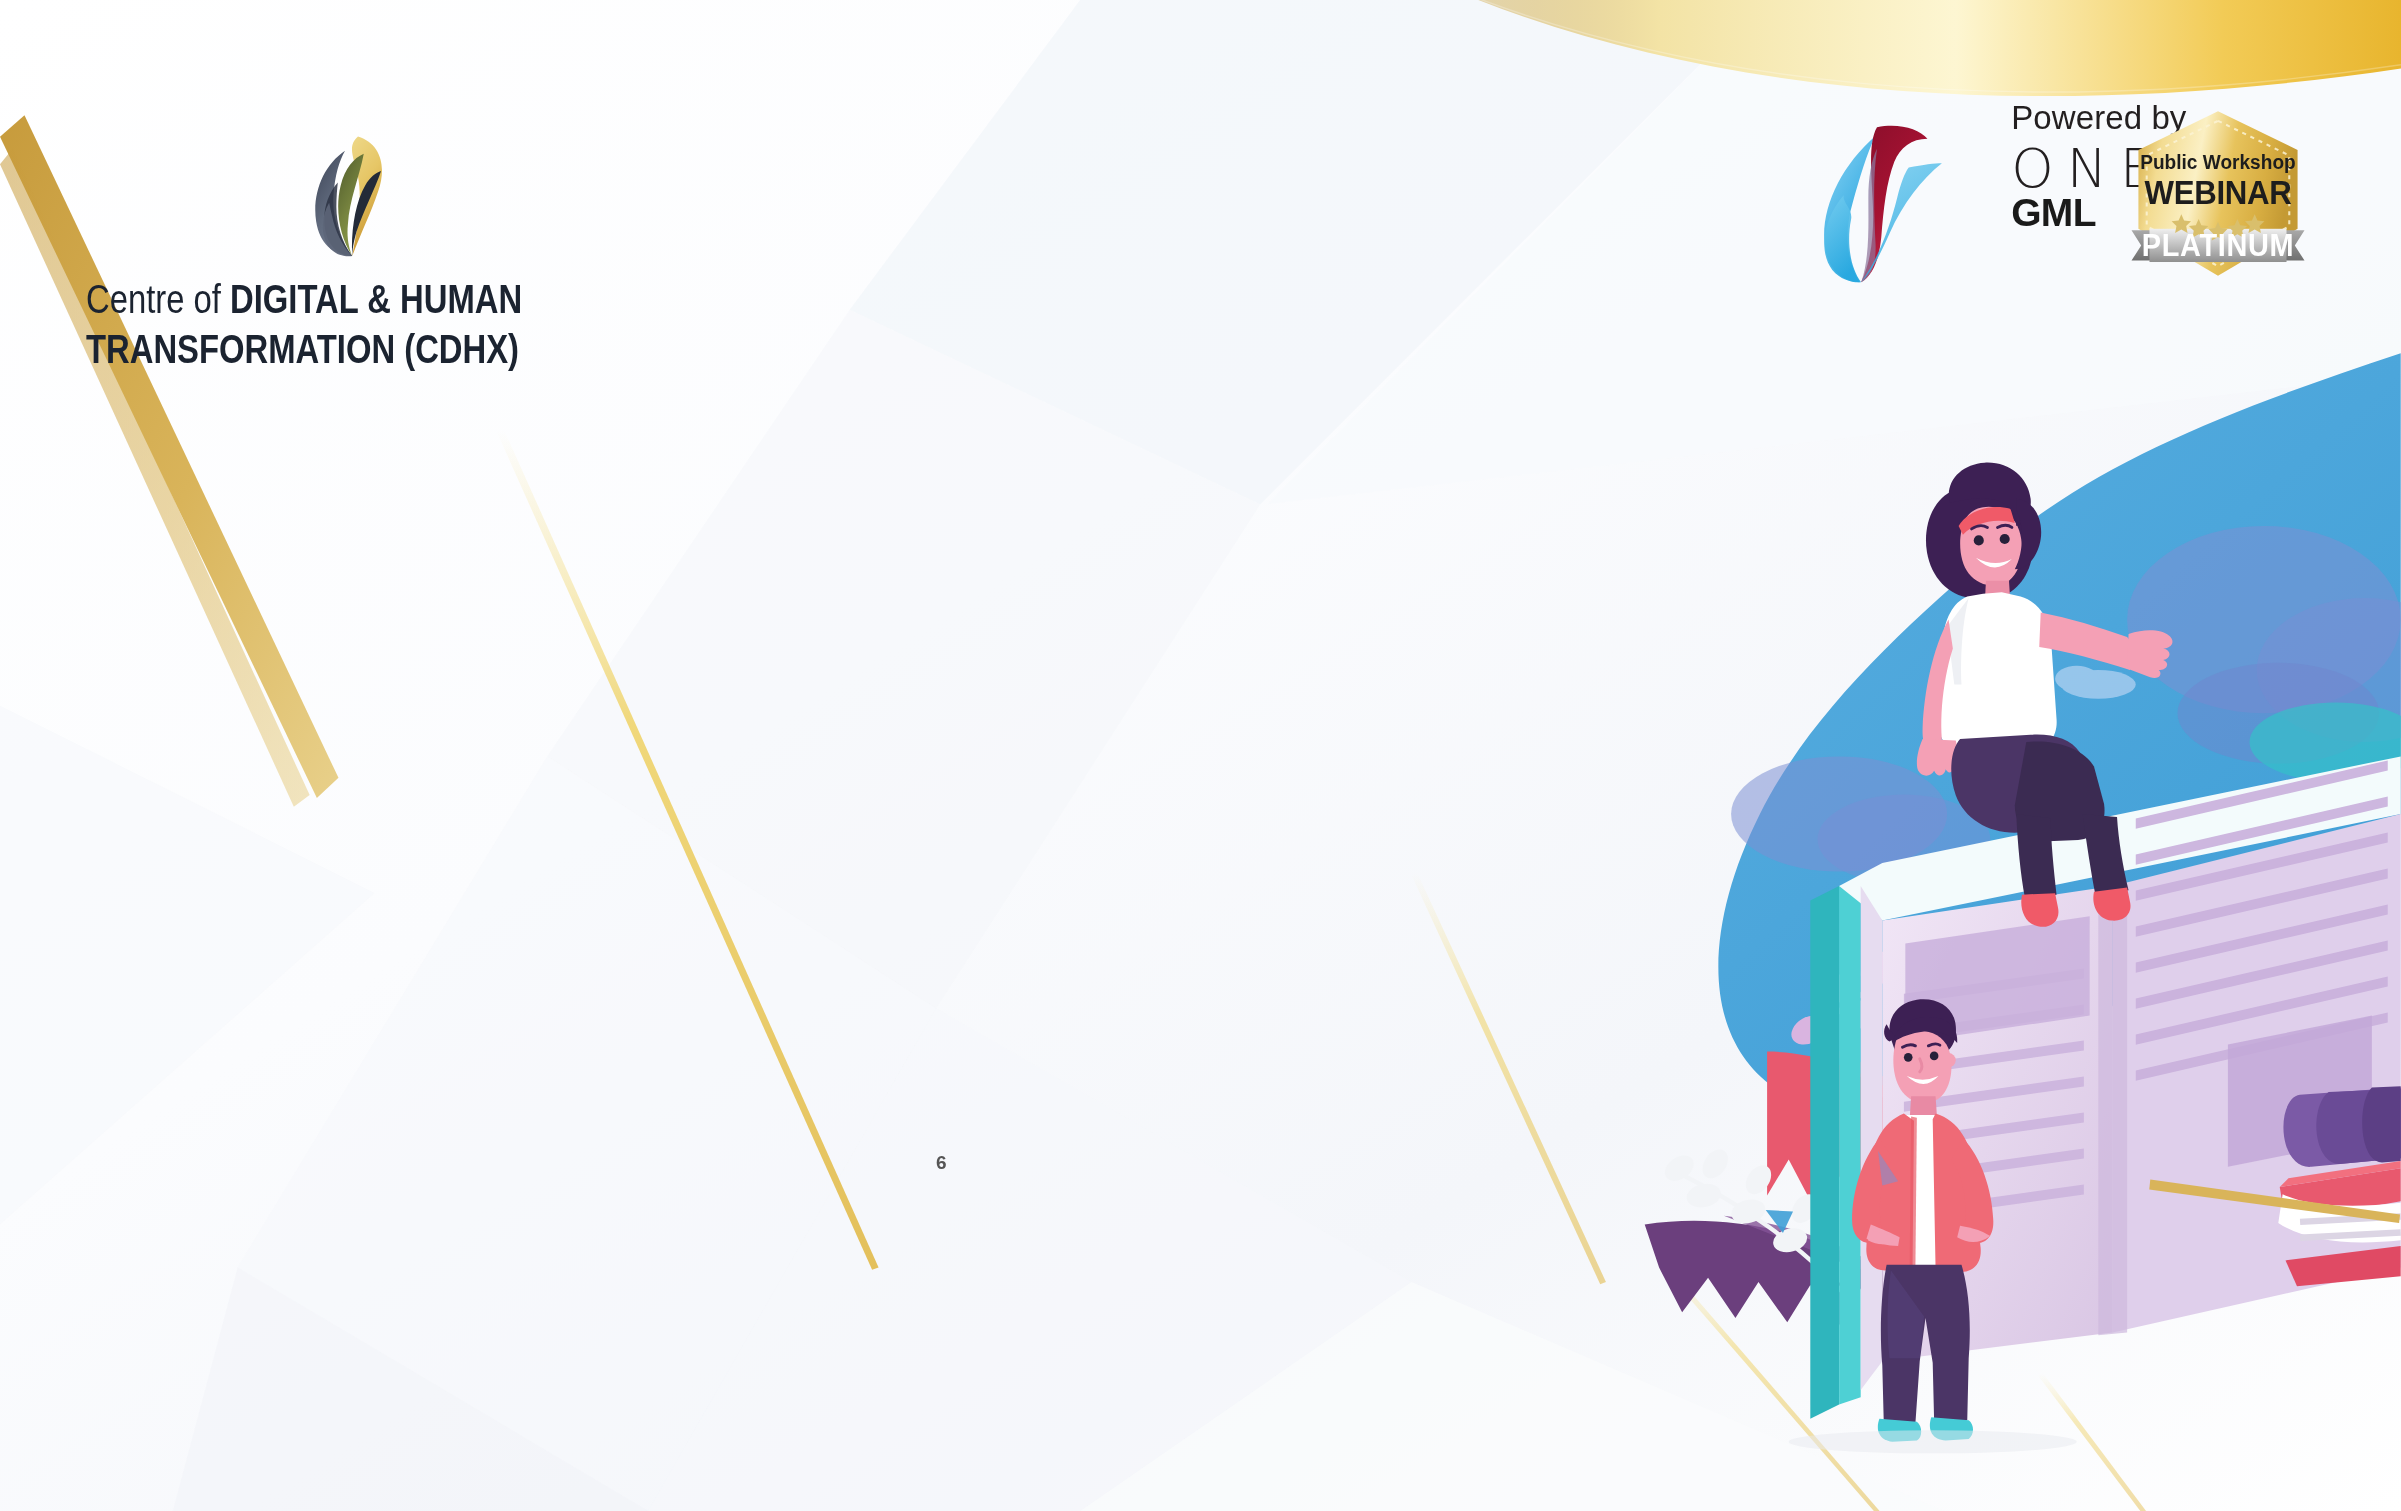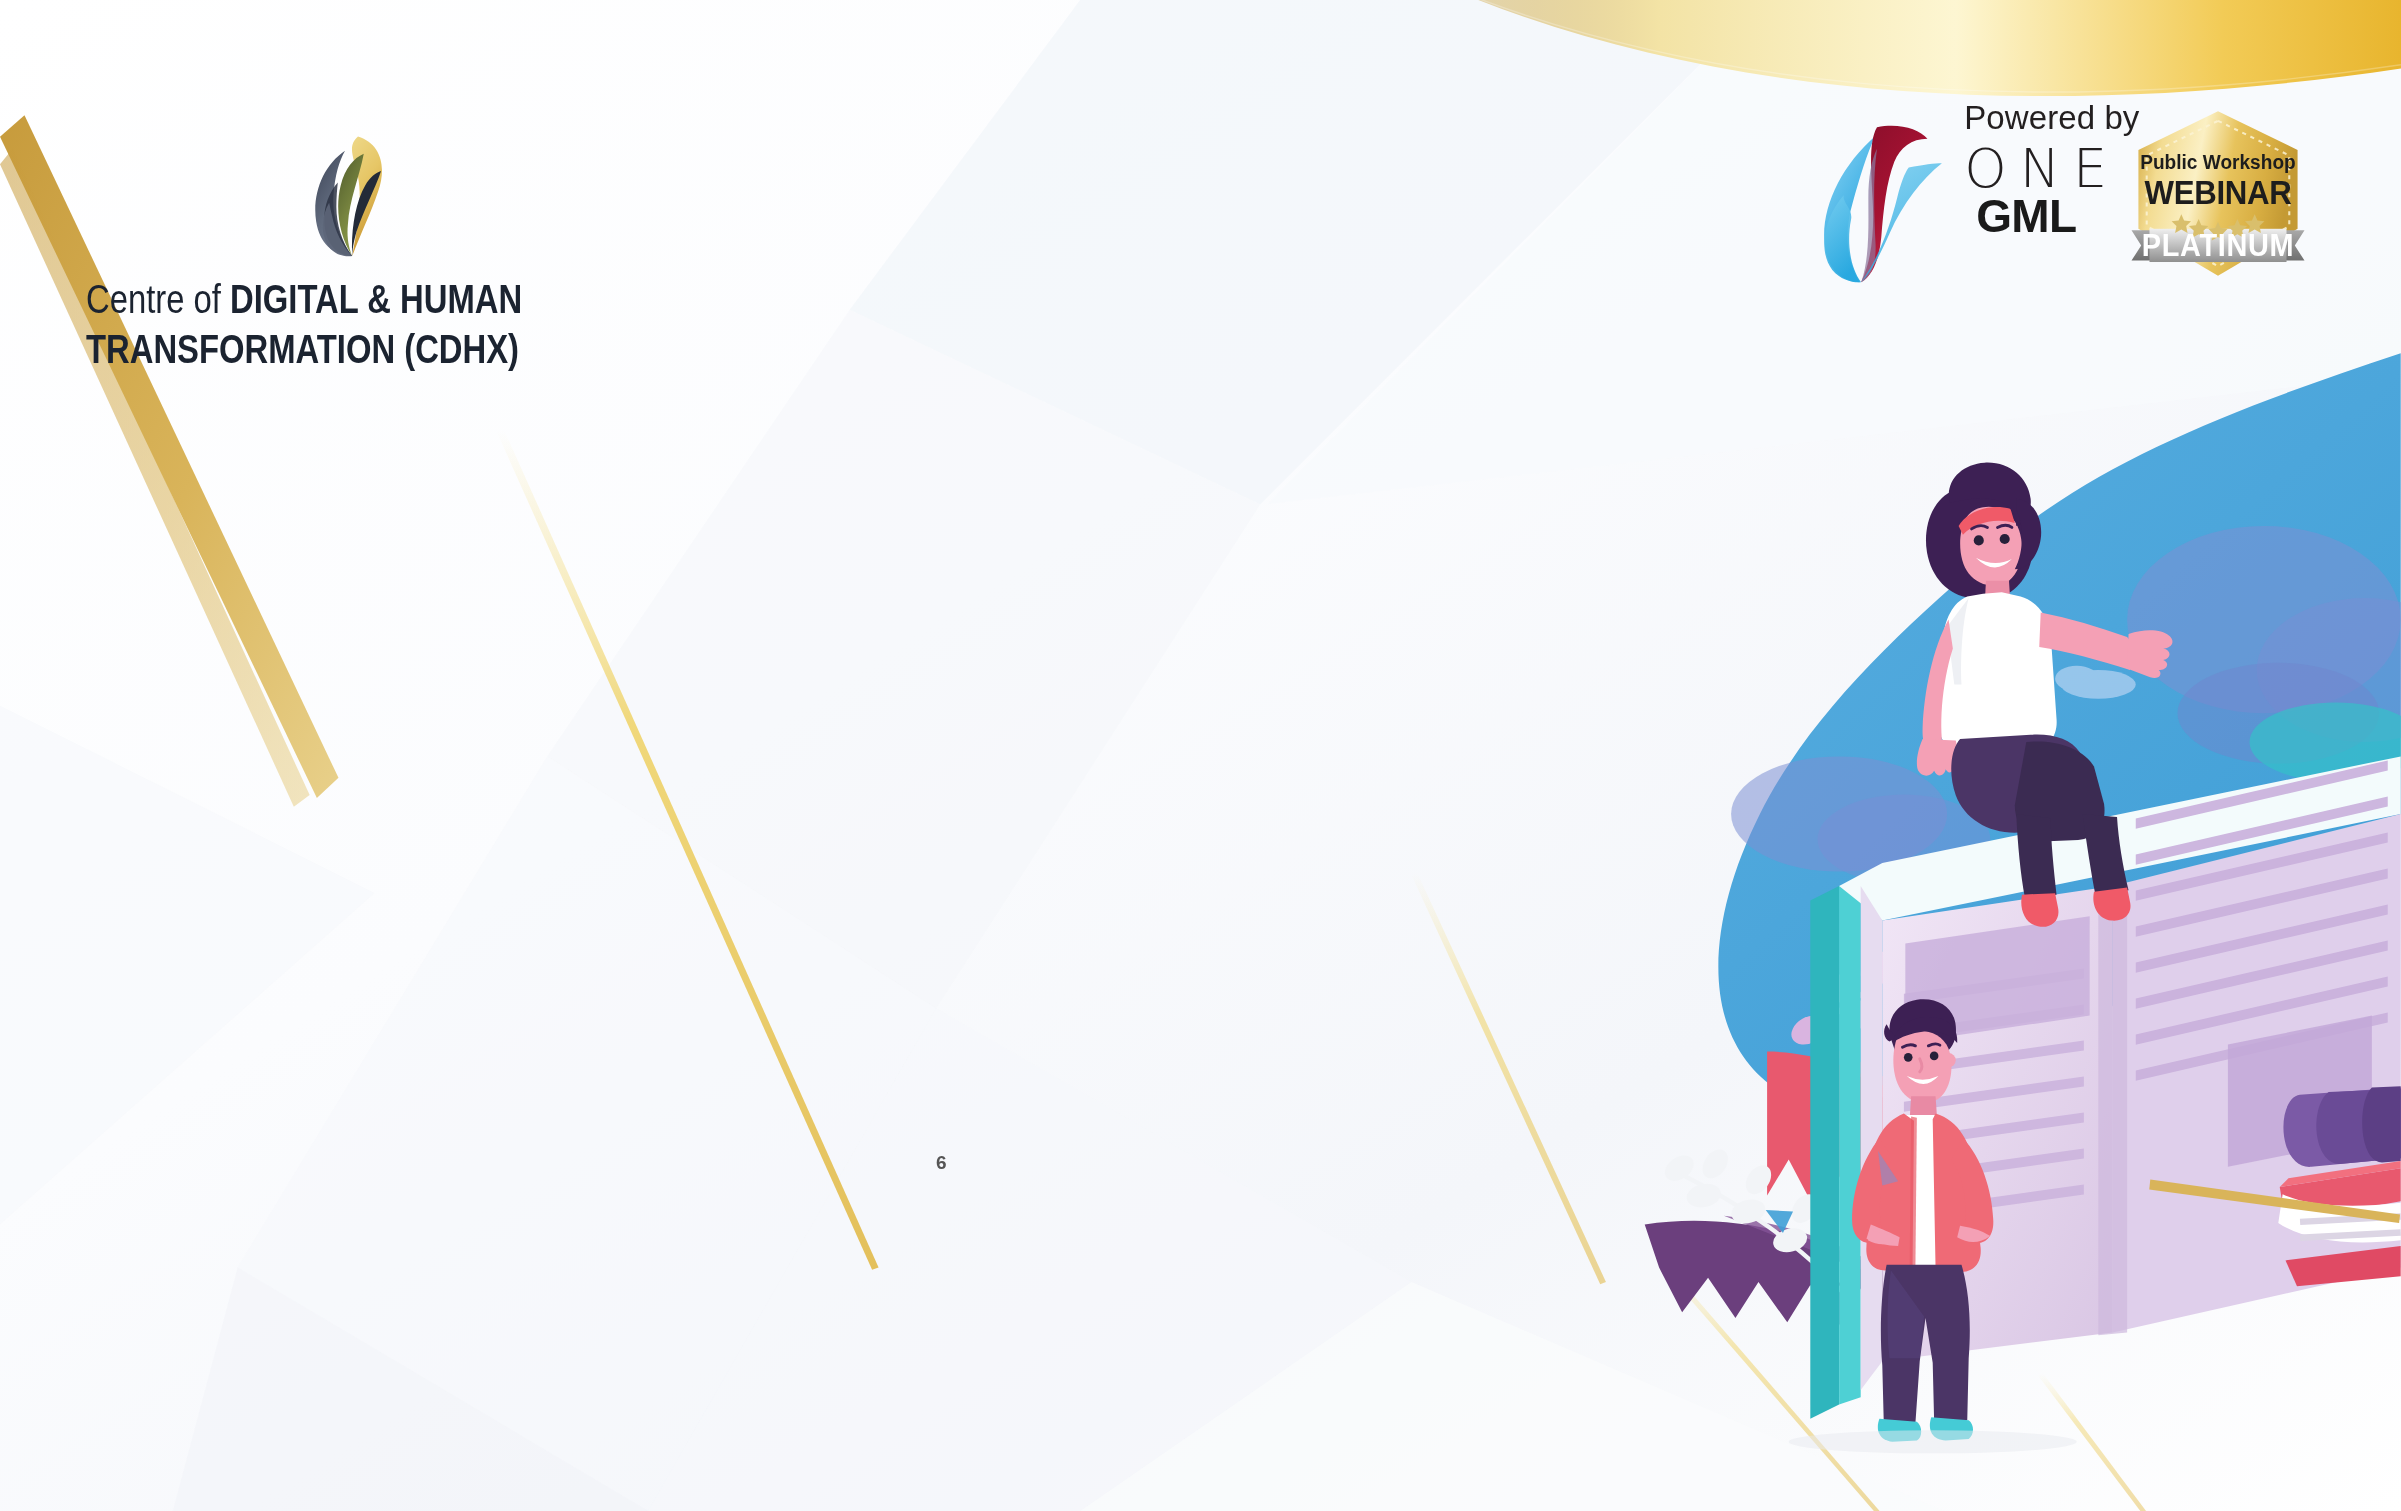--- a/index.html
+++ b/index.html
@@ -21,27 +21,27 @@
   .cdhx-l1{font-size:40px;letter-spacing:0px;color:#1b2330;white-space:nowrap;
      font-family:"Liberation Sans Narrow","Liberation Sans",sans-serif;
      transform:scaleX(.82);transform-origin:left center;}
   .cdhx-l1 .light{font-weight:400;}
   .cdhx-l1 .bold{font-weight:700;}
   .cdhx-l2{font-size:40px;font-weight:700;color:#1b2330;white-space:nowrap;margin-top:10px;
      font-family:"Liberation Sans Narrow","Liberation Sans",sans-serif;
      transform:scaleX(.82);transform-origin:left center;}
 
   
-  .gml-block{position:absolute;left:1815px;top:101px;display:flex;align-items:flex-start;}
+  .gml-block{position:absolute;left:1815px;top:101px;display:flex;align-items:flex-start;gap:47px;}
   .gml-mark{width:155px;height:166px;flex:0 0 auto;margin-top:16px;}
   .gml-words{display:flex;flex-direction:column;margin-left:-5.8px;}
   .gml-powered{font-size:33px;font-weight:400;color:#231f20;letter-spacing:0.1px;line-height:1;}
   .gml-one{font-size:54px;font-weight:300;color:#231f20;letter-spacing:13px;line-height:1.05;margin-top:7.2px;
      font-family:"DejaVu Sans",sans-serif;}
-  .gml-gml{font-size:46px;font-weight:700;color:#1a1a1a;letter-spacing:-0.7px;line-height:.92;margin-top:-2.9px;margin-left:12px;}
+  .gml-gml{font-size:39px;font-weight:700;color:#1a1a1a;letter-spacing:-0.7px;line-height:.92;margin-top:-2.9px;}
 
   
   .badge{position:absolute;left:2128px;top:107px;width:180px;height:173px;}
   .badge svg{width:100%;height:100%;overflow:visible;}
 
   
   .title-wrap{position:absolute;left:20px;top:454px;}
   .tline{
     font-family:"Liberation Sans Narrow","Liberation Sans",sans-serif;
     font-weight:700;font-style:normal;

